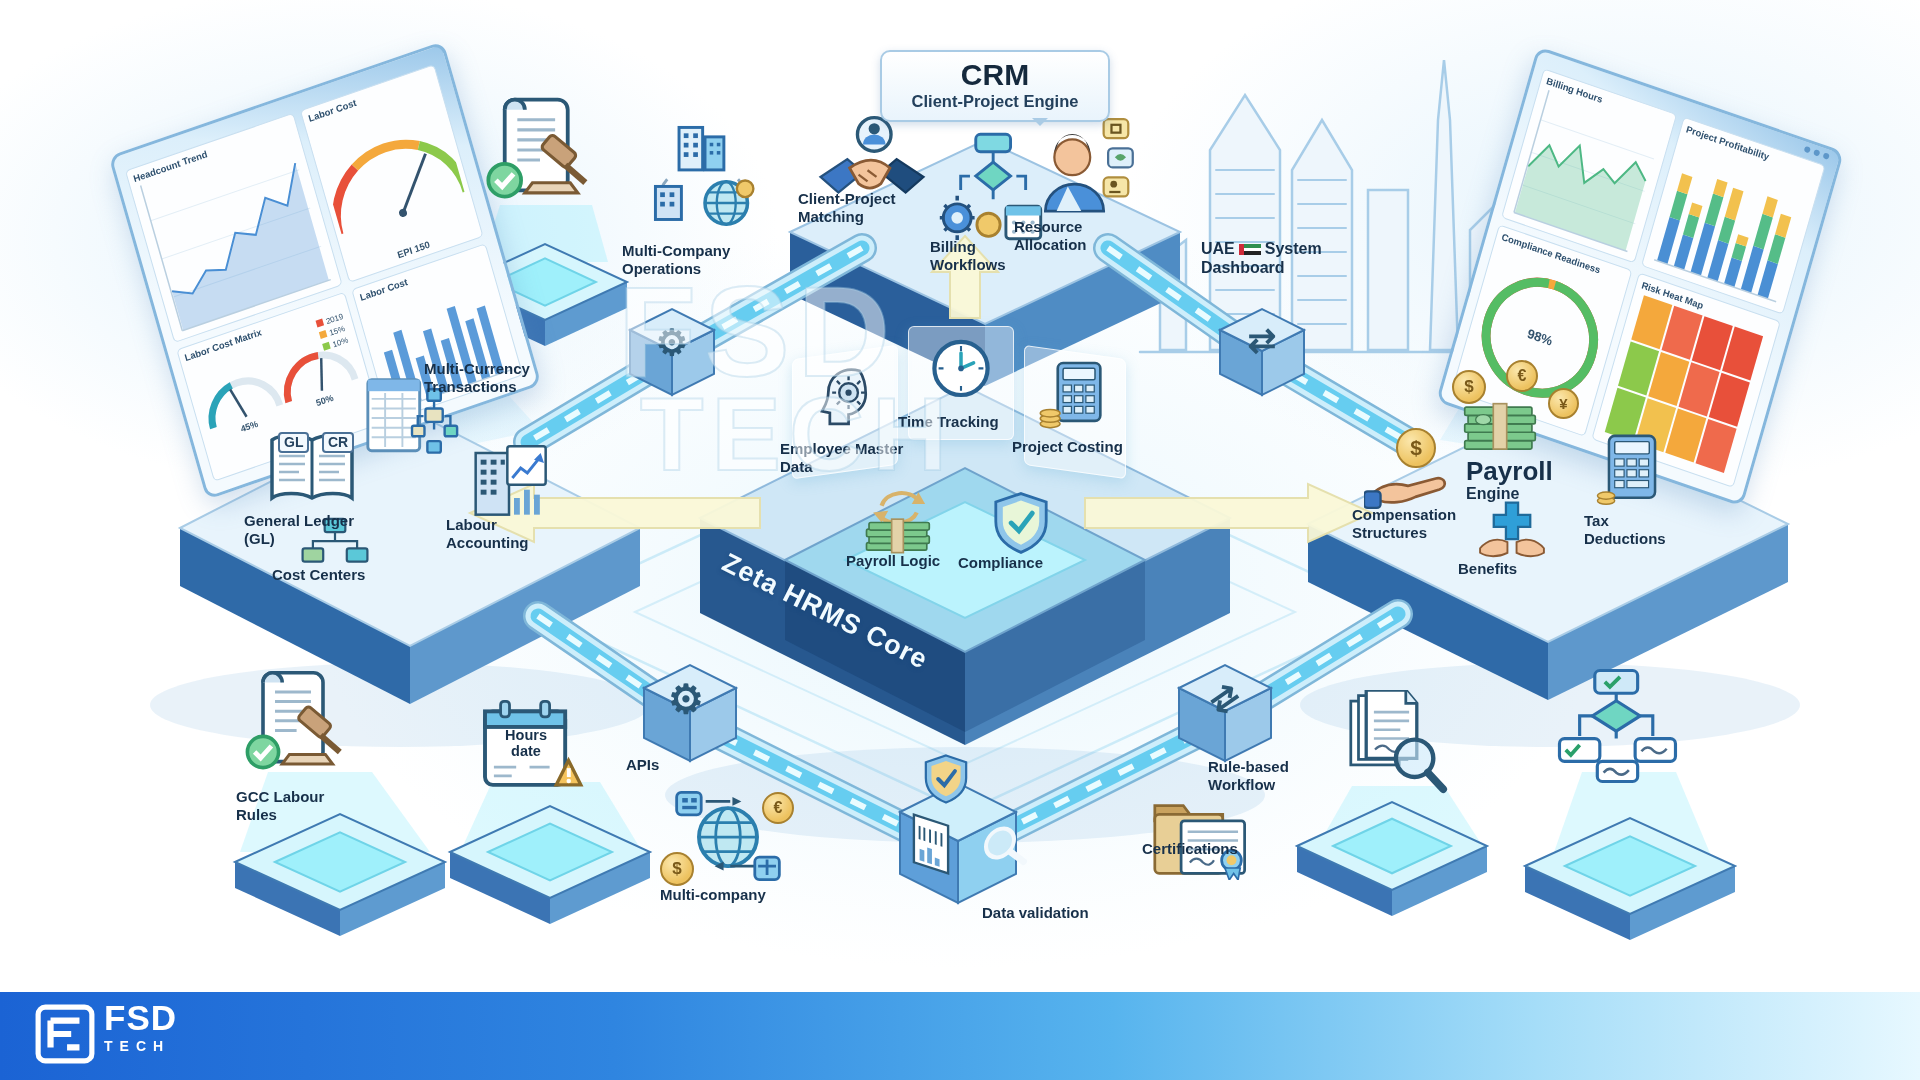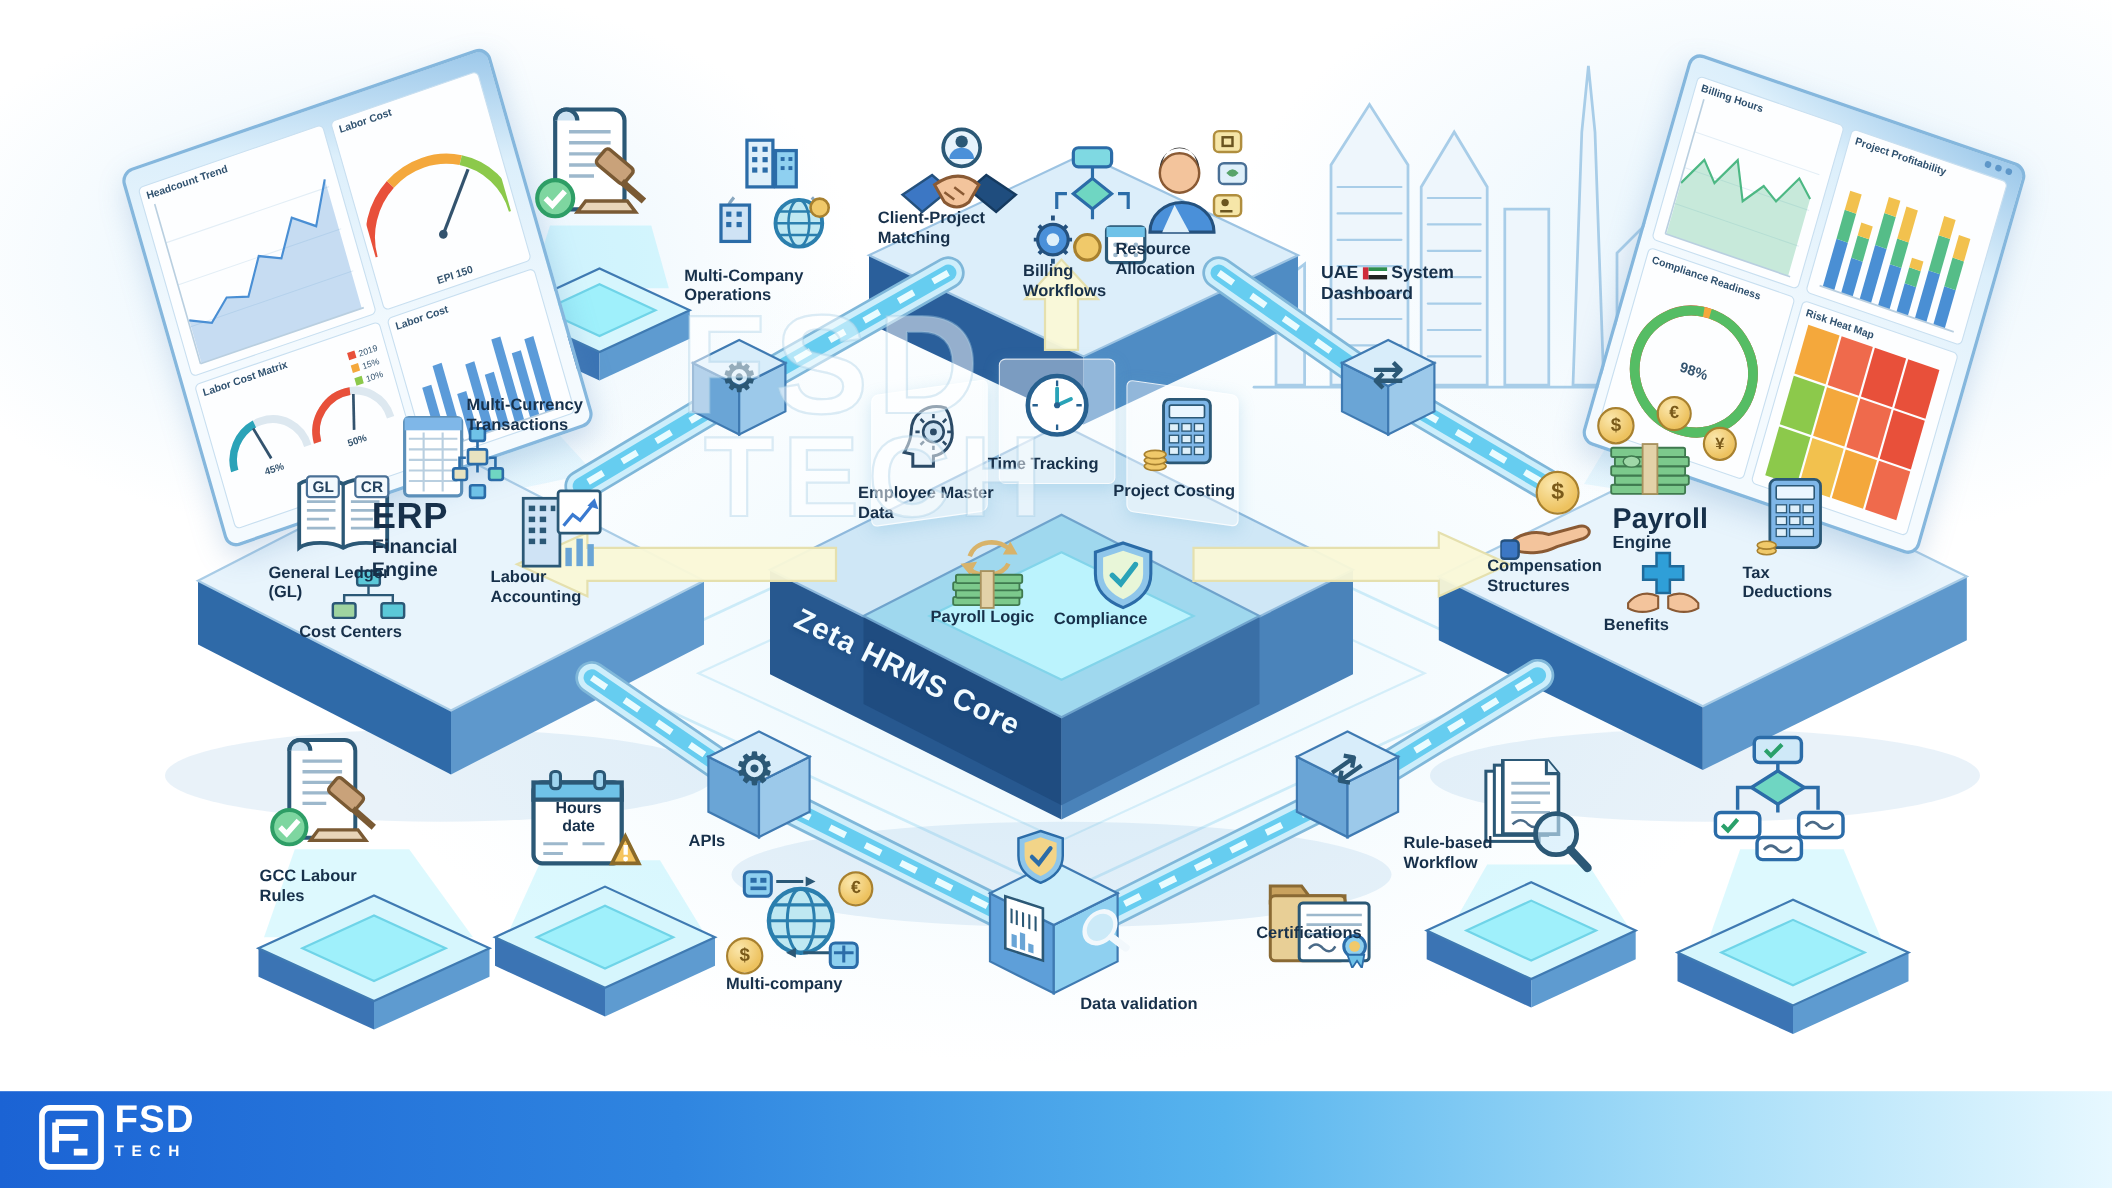--- a/index.html
+++ b/index.html
@@ -346,20 +346,24 @@
             <rect x="69" y="100" width="30" height="46" fill="#f4a83c"></rect>
             <rect x="101" y="100" width="30" height="46" fill="#ef6a4c"></rect>
           </svg>
         </div>
     </div>
   </div>
 
   <div class="wm" style="left:618px;top:268px;font-size:128px;">FSD</div>
   <div class="wm" style="left:640px;top:382px;font-size:104px;">TECH</div>
 
+  <div class="bubble">
+    <div class="t1">CRM</div>
+    <div class="t2">Client-Project Engine</div>
+  </div>
 
   <div class="iconbox" style="left:812px;top:112px;width:120px;height:112px;">
     <svg viewBox="0 0 100 100" width="120" height="112">
       <circle cx="52" cy="20" r="15" fill="#e7f3fc" stroke="#2b5876" stroke-width="3"></circle>
       <circle cx="52" cy="15" r="5" fill="#2b5876"></circle>
       <path d="M42,29 a10,9 0 0 1 20,0" fill="#4a90d9"></path>
       <polygon points="4,58 28,42 42,54 20,72" fill="#3c77c4" stroke="#24517e" stroke-width="2"></polygon>
       <polygon points="96,58 72,42 58,54 80,72" fill="#1f4d7e" stroke="#153a5f" stroke-width="2"></polygon>
       <path d="M30,50 Q50,36 66,50 L58,64 Q48,72 38,64 Z" fill="#f3c49c" stroke="#8a5a34" stroke-width="2.5"></path>
       <path d="M38,56 l8,6 M46,52 l8,6" stroke="#8a5a34" stroke-width="2" fill="none"></path>
@@ -473,24 +477,20 @@
         </g>
       <rect x="66" y="18" width="14" height="12" rx="2" fill="#6fc2e8" stroke="#2b6ca8" stroke-width="2.5"></rect>
       <path d="M73,30 v10 M73,52 v8 M62,46 h-6 v10 M84,46 h6 v10" stroke="#2b6ca8" stroke-width="2.5" fill="none"></path>
       <rect x="64" y="38" width="18" height="14" rx="2" fill="#e8e3c0" stroke="#2b6ca8" stroke-width="2.5"></rect>
       <rect x="50" y="56" width="13" height="11" rx="2" fill="#e8e3c0" stroke="#2b6ca8" stroke-width="2.5"></rect>
       <rect x="84" y="56" width="13" height="11" rx="2" fill="#6fd6c2" stroke="#2b6ca8" stroke-width="2.5"></rect>
       <rect x="66" y="72" width="14" height="12" rx="2" fill="#6fc2e8" stroke="#2b6ca8" stroke-width="2.5"></rect>
     </svg>
   </div>
 
-  <div class="lbl" style="left:338px;top:452px;width:140px;z-index:6;">
-    <div class="eng-title">ERP</div>
-    <div class="eng-sub">Financial Engine</div>
-  </div>
 
   <div class="iconbox" style="left:262px;top:430px;width:100px;height:80px;">
     <svg viewBox="0 0 100 80" width="100" height="80">
       <path d="M50,10 C40,4 18,4 10,10 L10,68 C18,62 40,62 50,68 C60,62 82,62 90,68 L90,10 C82,4 60,4 50,10 Z" fill="#fff" stroke="#2b5876" stroke-width="3.5"></path>
       <path d="M50,10 V68" stroke="#2b5876" stroke-width="3"></path>
       <g stroke="#9db8cc" stroke-width="2.5">
           <path d="M17,26 h26 M17,34 h26 M17,42 h20 M17,50 h26 M57,26 h26 M57,34 h26 M57,42 h20 M57,50 h26"></path>
         </g>
     </svg>
   </div>
@@ -741,21 +741,21 @@
           <path d="M36,40 h46 M36,48 h46 M36,56 h30"></path>
         </g>
       <path d="M38,68 q6,-7 12,0 q6,5 10,-2" stroke="#4a6a88" stroke-width="2" fill="none"></path>
       <circle cx="76" cy="66" r="9" fill="#8fd0f0" stroke="#2b6ca8" stroke-width="2.5"></circle>
       <circle cx="76" cy="66" r="4.5" fill="#f0c96a"></circle>
       <polygon points="70,73 74,84 78,78 82,84 84,73" fill="#6fc2e8" stroke="#2b6ca8" stroke-width="1.5"></polygon>
     </svg>
   </div>
   <div class="lbl" style="left:1142px;top:840px;width:126px;">Certifications</div>
 
-  <div class="lbl" style="left:1276px;top:758px;width:114px;">Rule-based Workflow</div>
+  <div class="lbl" style="left:1208px;top:758px;width:114px;">Rule-based Workflow</div>
 
   <div class="iconbox" style="left:1342px;top:690px;width:110px;height:108px;">
     <svg viewBox="0 0 100 98" width="110" height="108">
       <rect x="8" y="10" width="44" height="58" fill="#fff" stroke="#2b5876" stroke-width="2.5"></rect>
       <rect x="15" y="5" width="44" height="58" fill="#fff" stroke="#2b5876" stroke-width="2.5"></rect>
       <path d="M22,0 h36 l10,12 v50 h-46 Z" fill="#fff" stroke="#2b5876" stroke-width="3"></path>
       <path d="M58,0 v12 h10" fill="#dff0fa" stroke="#2b5876" stroke-width="2.5"></path>
       <g stroke="#9db8cc" stroke-width="2.4">
           <path d="M29,20 h32 M29,28 h32 M29,36 h24 M29,44 h32"></path>
         </g>

